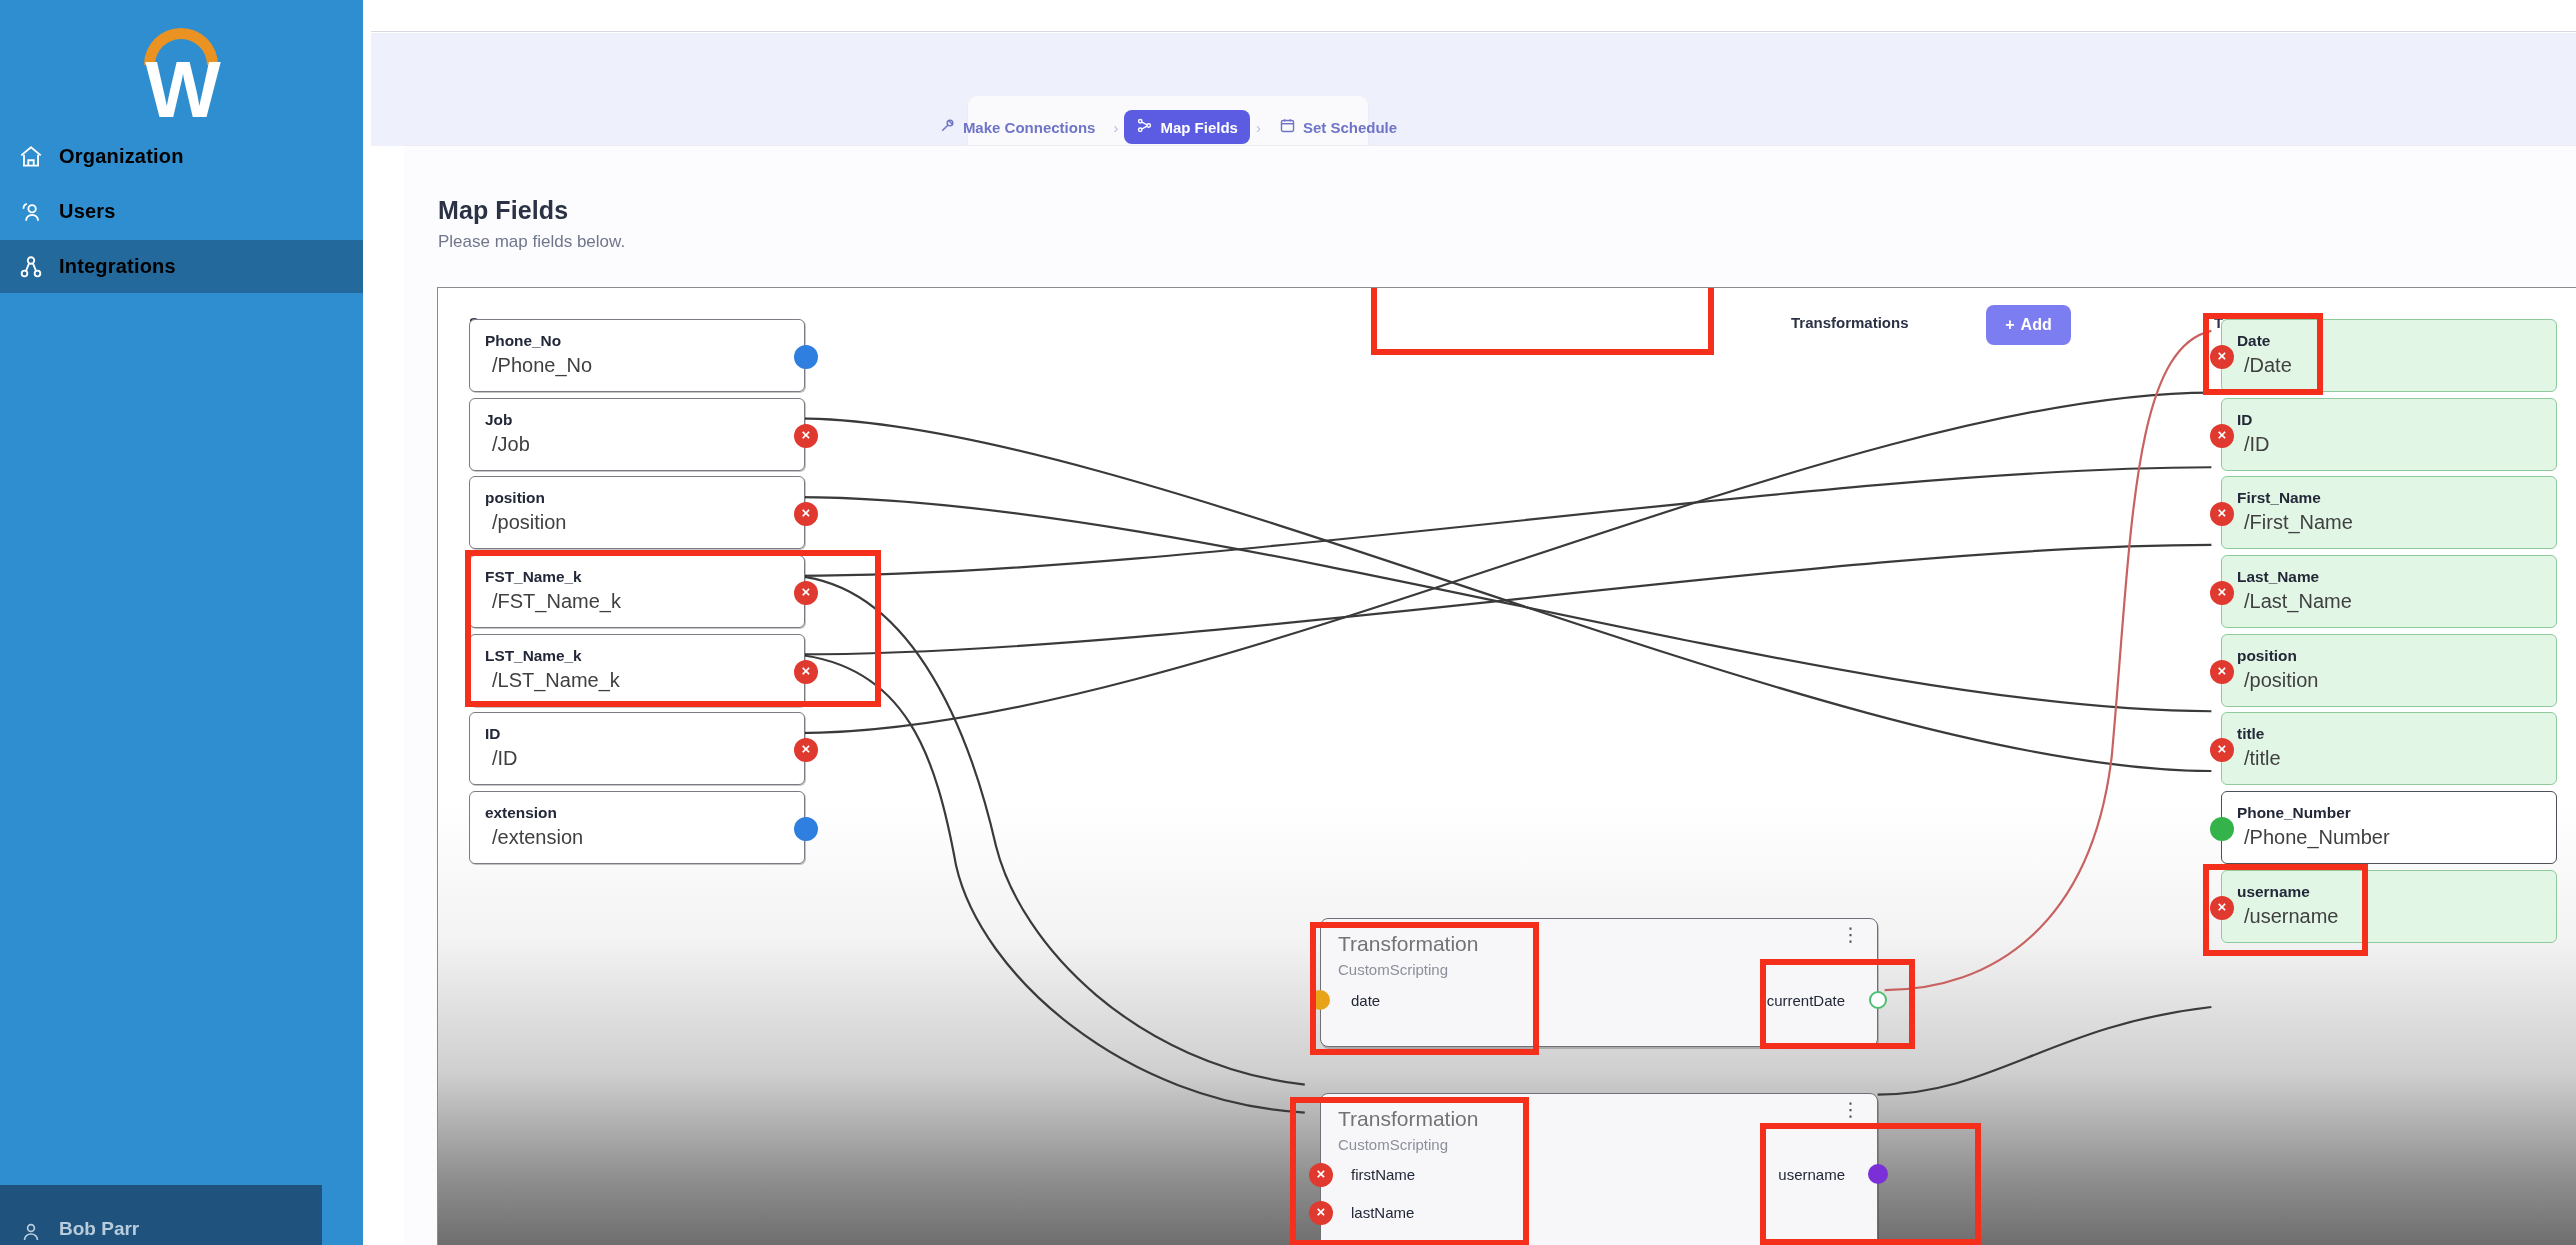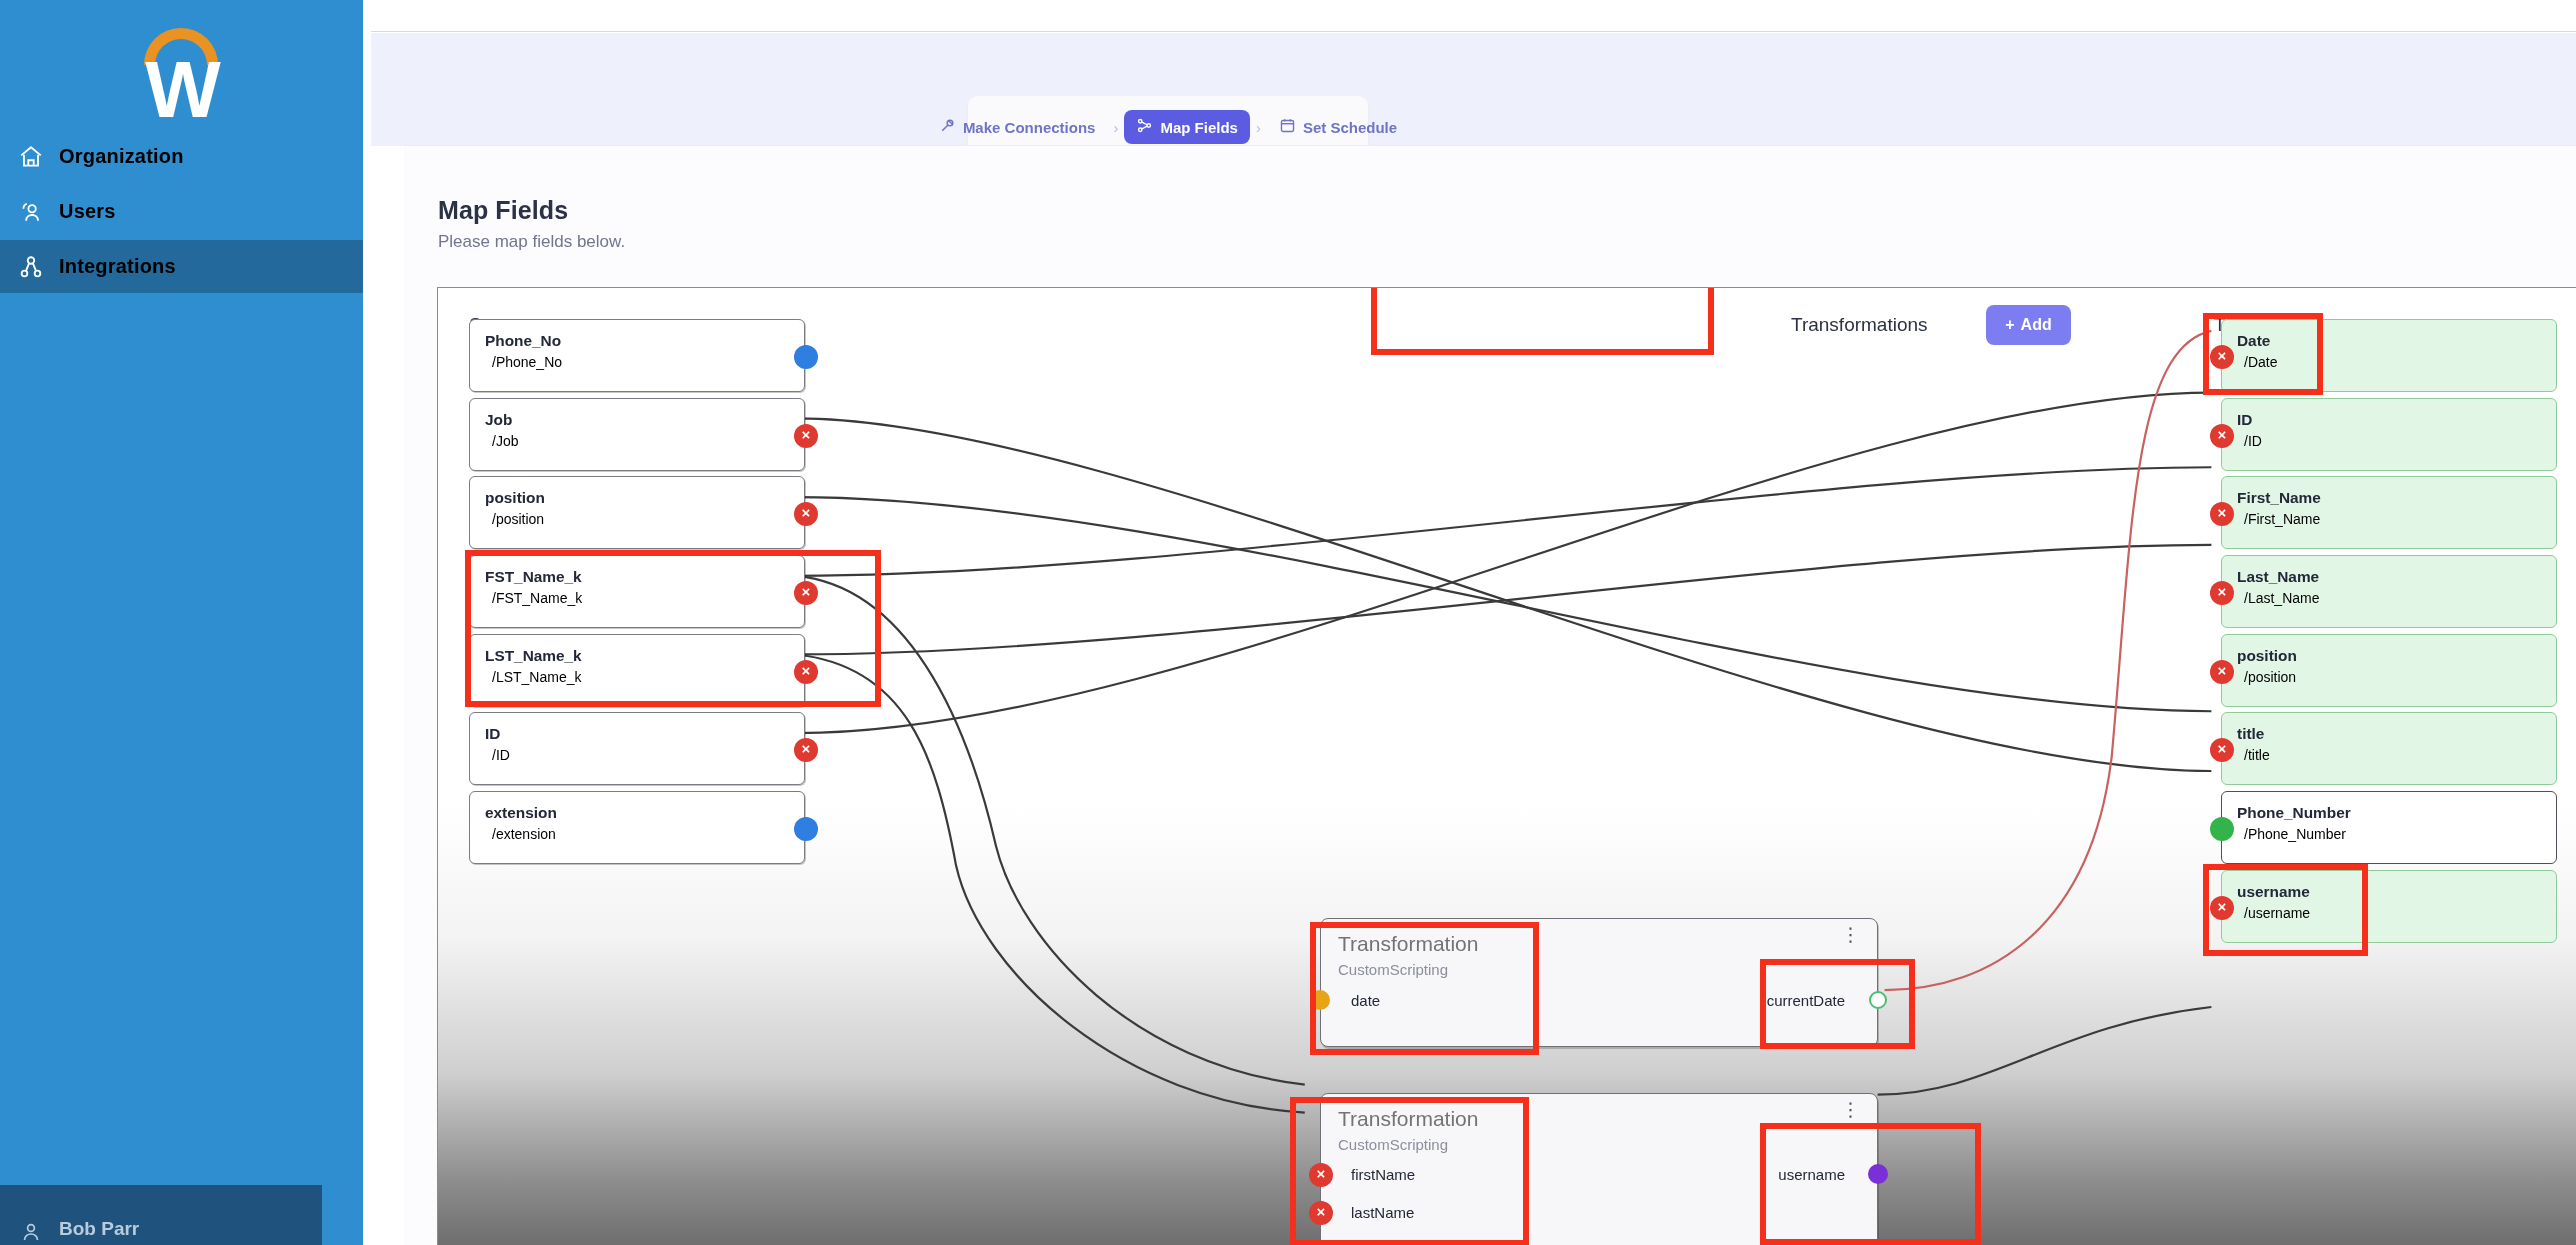--- a/index.html
+++ b/index.html
@@ -59,38 +59,38 @@
   #page-sub { position:absolute; left:34px; top:86px; font-size:17px;
      color:#70768c; }
 
   
   #canvas { position:absolute; left:33px; top:141px; width:2148px; height:958px;
      border:1px solid #8a8a90; border-bottom:none; overflow:hidden;
      background:linear-gradient(to bottom,#ffffff 0%,#ffffff 54%,#f3f3f3 68%,
        #cfcfcf 82%,#8f8f8f 93%,#6e6e6e 100%); }
   #canvas-clip { position:absolute; inset:0; }
 
-  .col-head { position:absolute; font-size:19px; font-weight:400; color:#2c3246; }
+  .col-head { position:absolute; font-size:15px; font-weight:700; color:#2c3246; }
   #head-sources { left:31px; top:26px; }
   #head-trans   { left:1353px; top:26px; }
   #head-targets { left:1776px; top:26px; }
 
   #add-btn { position:absolute; left:1548px; top:17px; width:85px; height:40px;
      background:#7c7df0; border-radius:8px; color:#fff; font-size:16px;
      font-weight:700; display:flex; align-items:center; justify-content:center;
      gap:6px; cursor:pointer; }
 
   
   .fcard { position:absolute; width:336px; height:73px; border-radius:6px;
      background:#ffffff; border:1px solid #7b7b83;
      box-shadow:1px 1px 0 rgba(0,0,0,.22); cursor:pointer; }
   .fcard .fname { position:absolute; left:15px; top:12px; font-size:15.4px;
      font-weight:700; color:#232838; }
-  .fcard .fpath { position:absolute; left:22px; top:34px; font-size:14px;
-     color:#000000; }
+  .fcard .fpath { position:absolute; left:22px; top:34px; font-size:20px;
+     color:#404040; }
   .tcard { background:#e2f6e6; border:1px solid #8fca9a; box-shadow:none; }
   .tcard.unmapped { background:#ffffff; border:1px solid #4f5057; }
 
   
   .port { position:absolute; width:24px; height:24px; border-radius:50%; }
   .port.red { background:#e0392f; box-shadow:0 0 0 0 #fff; }
   .port.red::after { content:"\00d7"; position:absolute; left:0; top:-2px;
      width:24px; text-align:center; color:#fff; font-size:15px; font-weight:700;
      line-height:26px; }
   .port.blue  { background:#2f7fe0; }

